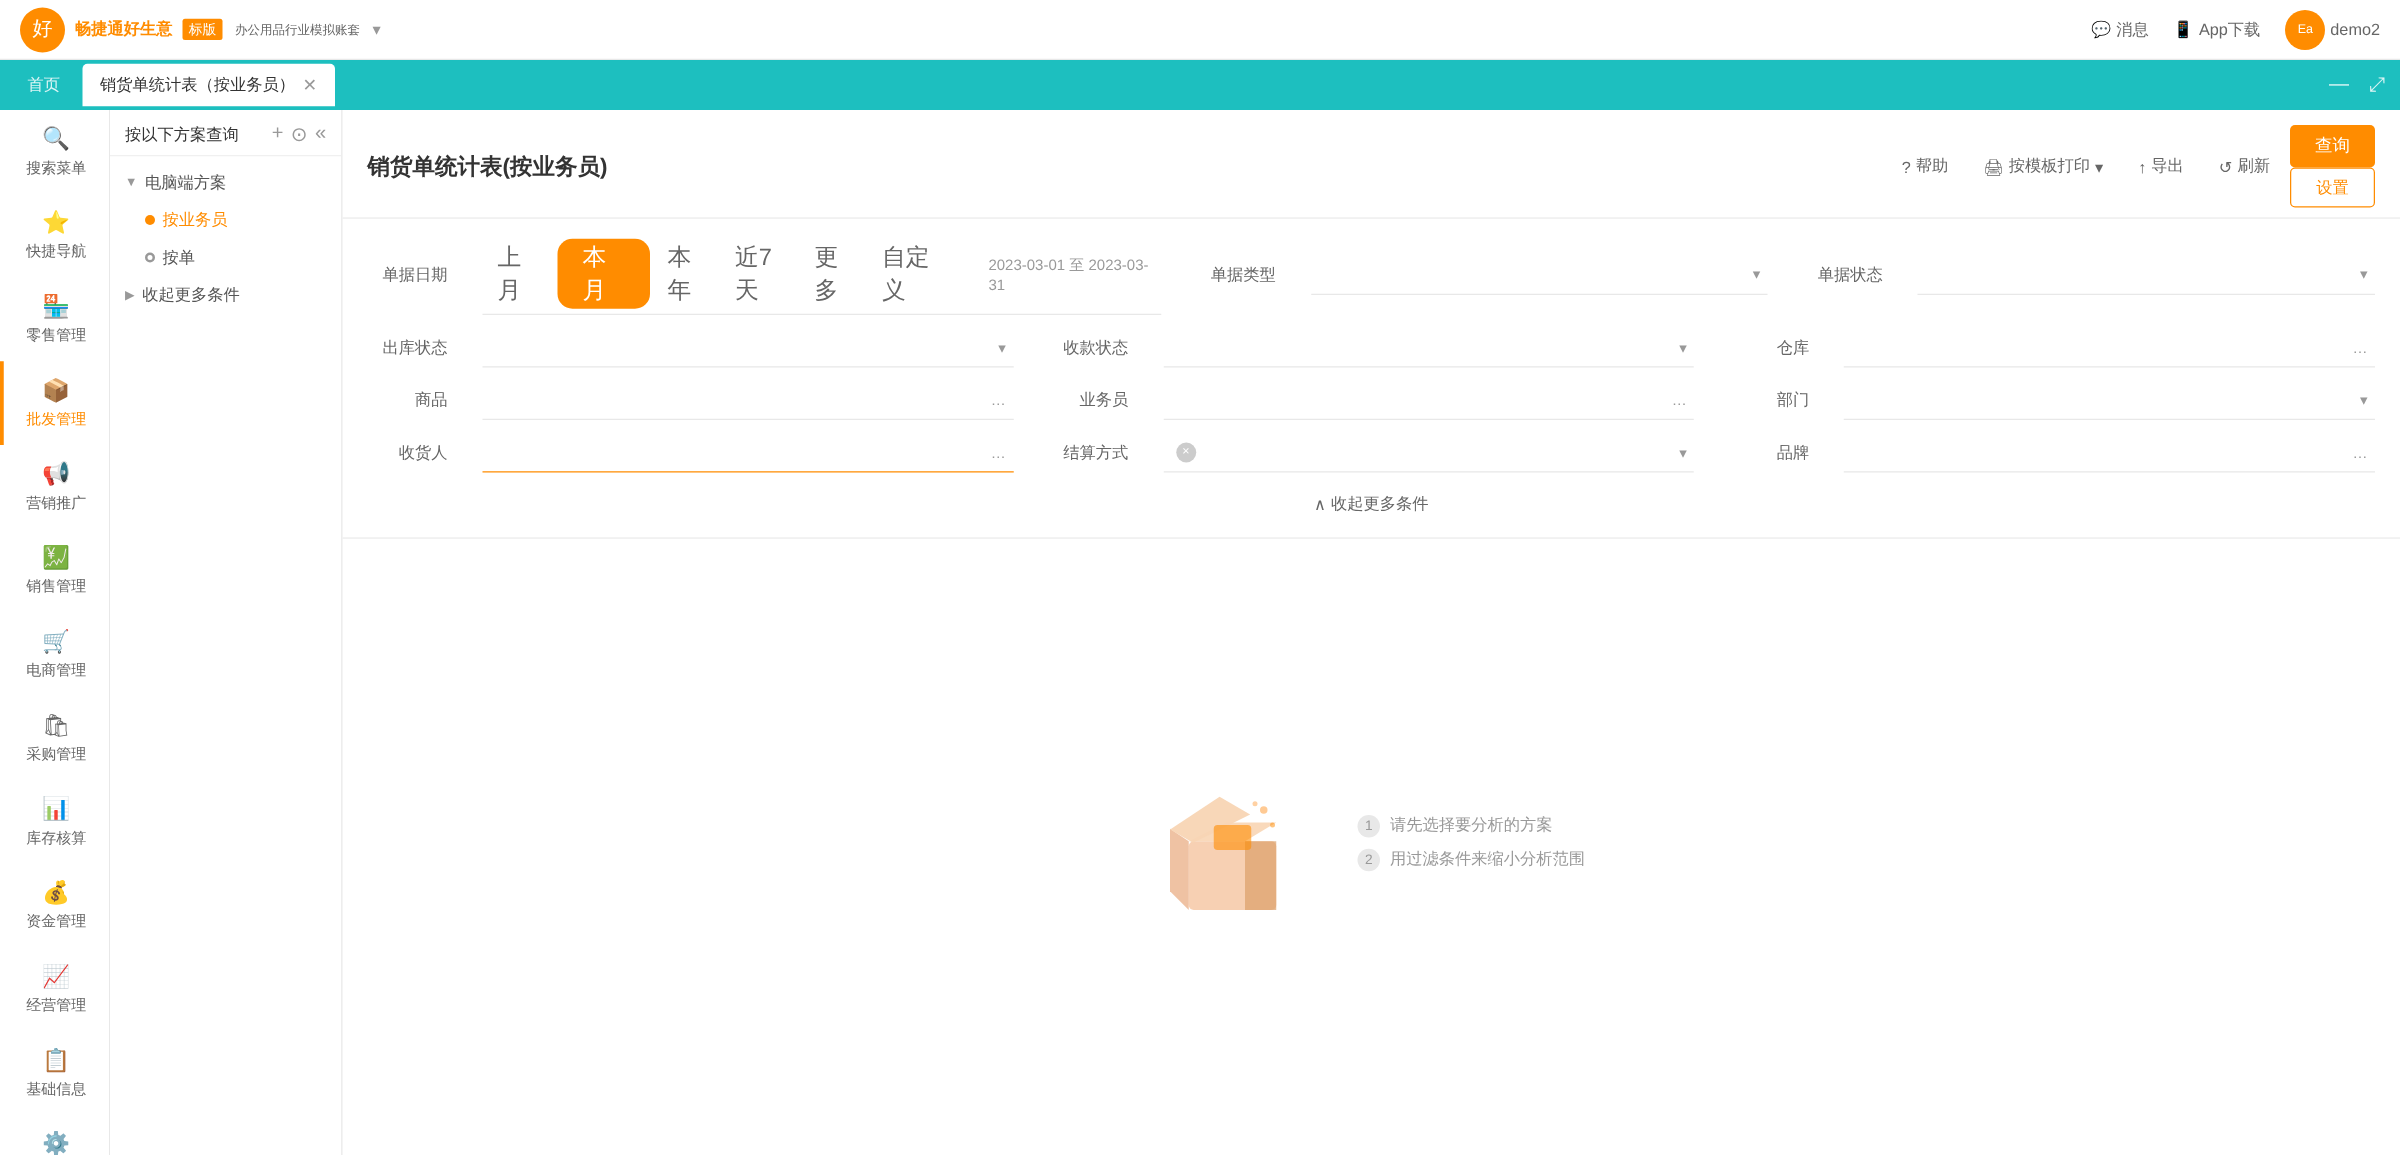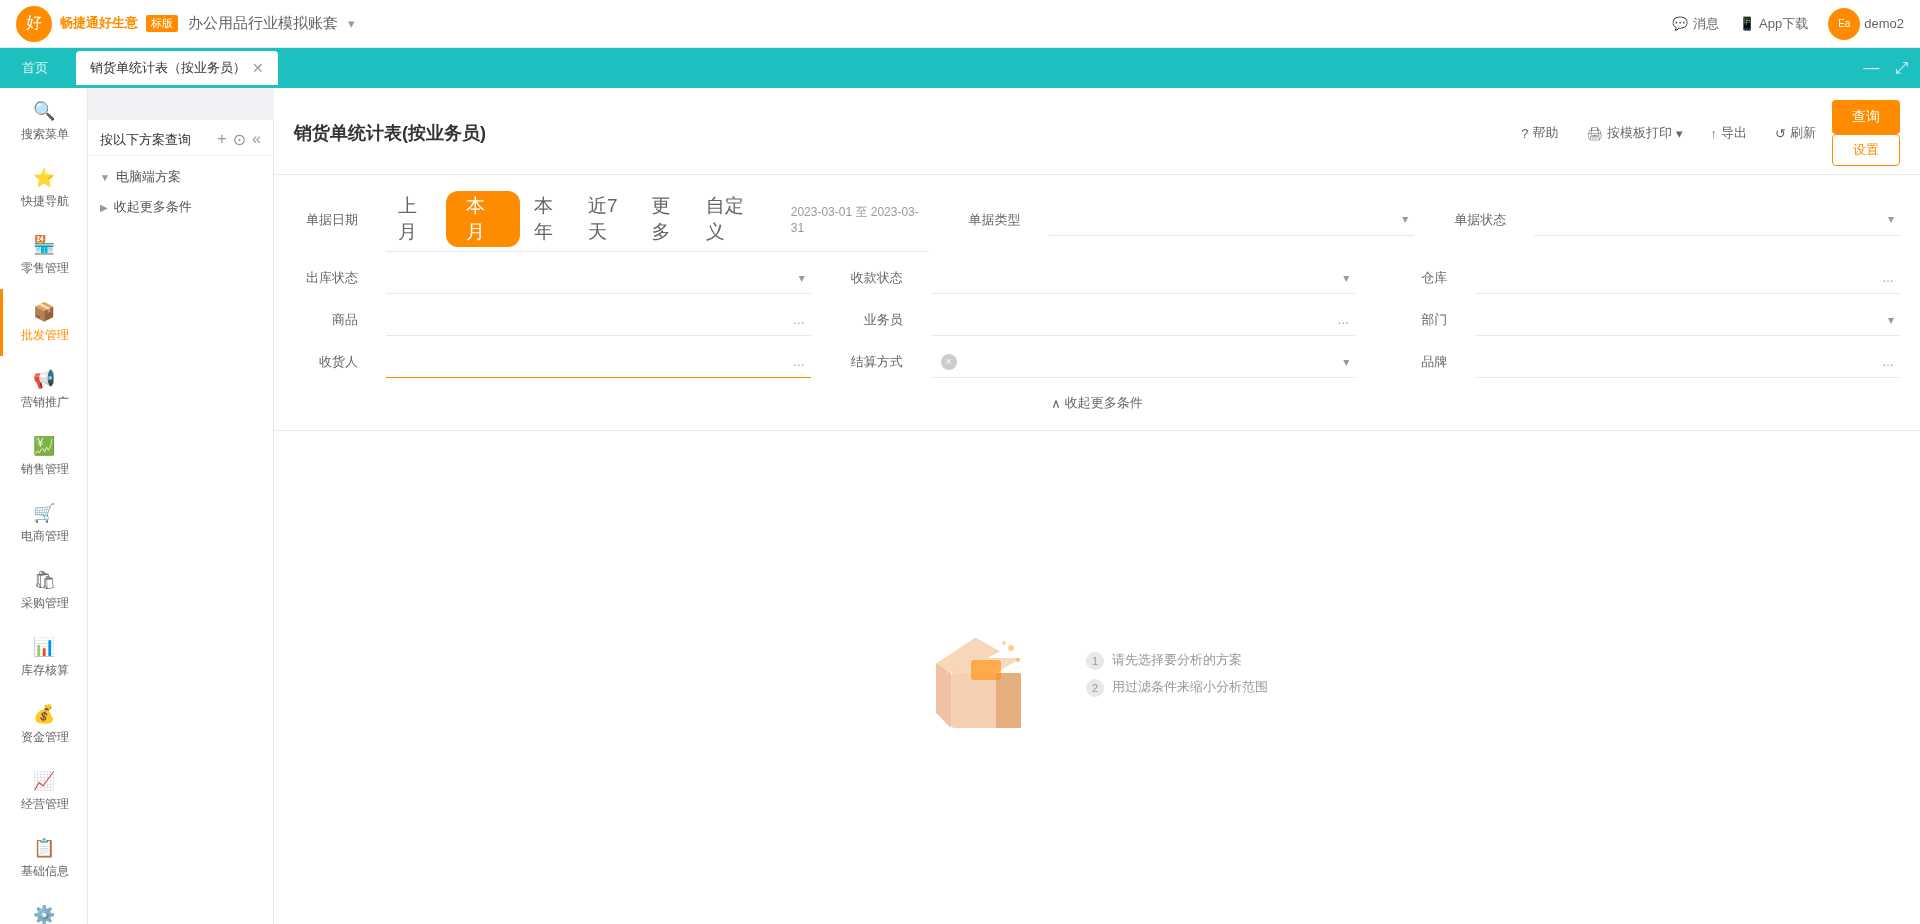--- a/index.html
+++ b/index.html
@@ -6,47 +6,47 @@
     body { font-family: 'Microsoft YaHei', Arial, sans-serif; font-size: 13px; background: #f0f2f5; color: #333; display: flex; flex-direction: column; height: 924px; overflow: hidden; }
 
     
     .topbar { background: #fff; height: 48px; display: flex; align-items: center; padding: 0 16px; border-bottom: 1px solid #e8e8e8; justify-content: space-between; flex-shrink: 0; }
     .topbar-left { display: flex; align-items: center; gap: 10px; }
     .logo-area { display: flex; align-items: center; gap: 8px; }
     .logo-icon { width: 36px; height: 36px; background: #ff8c00; border-radius: 50%; display: flex; align-items: center; justify-content: center; color: white; font-size: 16px; }
     .logo-text { font-size: 11px; color: #666; line-height: 1.3; }
     .logo-text .brand { color: #ff8c00; font-weight: bold; font-size: 13px; }
     .tag-label { background: #ff8c00; color: white; font-size: 11px; padding: 1px 5px; border-radius: 2px; }
-    .app-name { color: #666; font-size: 15px; }
+    .app-name { color: #666; font-size: 10px; }
     .topbar-right { display: flex; align-items: center; gap: 20px; }
     .topbar-btn { display: flex; align-items: center; gap: 4px; color: #666; cursor: pointer; font-size: 13px; }
     .user-avatar { width: 32px; height: 32px; border-radius: 50%; background: #ff8c00; display: flex; align-items: center; justify-content: center; color: white; font-size: 13px; overflow: hidden; }
 
     
-    .tabbar { background: #1dbfbf; height: 40px; display: flex; align-items: center; padding: 0 8px; flex-shrink: 0; gap: 14px; }
+    .tabbar { background: #1dbfbf; height: 40px; display: flex; align-items: center; padding: 0 8px; flex-shrink: 0; gap: 4px; }
     .tab { display: flex; align-items: center; gap: 6px; padding: 6px 14px; border-radius: 4px 4px 0 0; cursor: pointer; font-size: 13px; color: rgba(255,255,255,0.85); background: transparent; height: 34px; }
     .tab.active { background: #fff; color: #333; border-radius: 4px 4px 0 0; }
     .tab-close { font-size: 14px; color: #999; cursor: pointer; line-height: 1; }
     .tabbar-actions { margin-left: auto; display: flex; gap: 8px; }
     .tabbar-action-btn { color: rgba(255,255,255,0.85); cursor: pointer; font-size: 16px; padding: 4px; }
 
     
     .main-layout { display: flex; flex: 1; overflow: hidden; }
 
     
     .sidebar { width: 88px; background: #fff; border-right: 1px solid #e8e8e8; display: flex; flex-direction: column; overflow-y: auto; flex-shrink: 0; }
     .sidebar-item { padding: 12px 0; display: flex; flex-direction: column; align-items: center; gap: 4px; cursor: pointer; color: #666; font-size: 12px; border-left: 3px solid transparent; }
     .sidebar-item.active { color: #ff8c00; border-left: 3px solid #ff8c00; }
     .sidebar-item .icon { font-size: 18px; }
 
     
     .content-area { flex: 1; display: flex; overflow: hidden; }
 
     
-    .left-panel { width: 186px; background: #fff; border-right: 1px solid #e8e8e8; overflow-y: auto; flex-shrink: 0; margin-top: 32px; }
+    .left-panel { width: 186px; background: #fff; border-right: 1px solid #e8e8e8; overflow-y: auto; flex-shrink: 0; }
     .left-panel-header { display: flex; align-items: center; justify-content: space-between; padding: 10px 12px 6px; font-size: 13px; color: #333; border-bottom: 1px solid #f0f0f0; }
     .left-panel-header-actions { display: flex; gap: 6px; }
     .left-panel-action { color: #999; cursor: pointer; font-size: 16px; }
     .tree-section { padding: 6px 0; }
     .tree-item { display: flex; align-items: center; gap: 6px; padding: 6px 12px; cursor: pointer; font-size: 13px; color: #555; }
     .tree-toggle { color: #999; font-size: 10px; }
     .tree-child { padding-left: 28px; }
     .tree-child-item { display: flex; align-items: center; gap: 6px; padding: 6px 12px 6px 0; cursor: pointer; font-size: 13px; color: #555; }
     .tree-child-item.selected { color: #ff8c00; }
     .dot-icon { width: 8px; height: 8px; border-radius: 50%; background: #ff8c00; flex-shrink: 0; }
@@ -203,20 +203,30 @@
           <span class="left-panel-action">+</span>
           <span class="left-panel-action">⊙</span>
           <span class="left-panel-action">«</span>
         </div>
       </div>
       <div class="tree-section">
         <div class="tree-item">
           <span class="tree-toggle">▼</span>
           <span>电脑端方案</span>
         </div>
+        <div class="tree-child">
+          <div class="tree-child-item selected">
+            <div class="dot-icon"></div>
+            <span>按业务员</span>
+          </div>
+          <div class="tree-child-item">
+            <div class="dot-icon-outline"></div>
+            <span>按单</span>
+          </div>
+        </div>
         <div class="tree-item">
           <span class="tree-toggle">▶</span>
           <span>收起更多条件</span>
         </div>
       </div>
     </div>
 
     <div class="right-panel">
 
       <div class="page-header">

